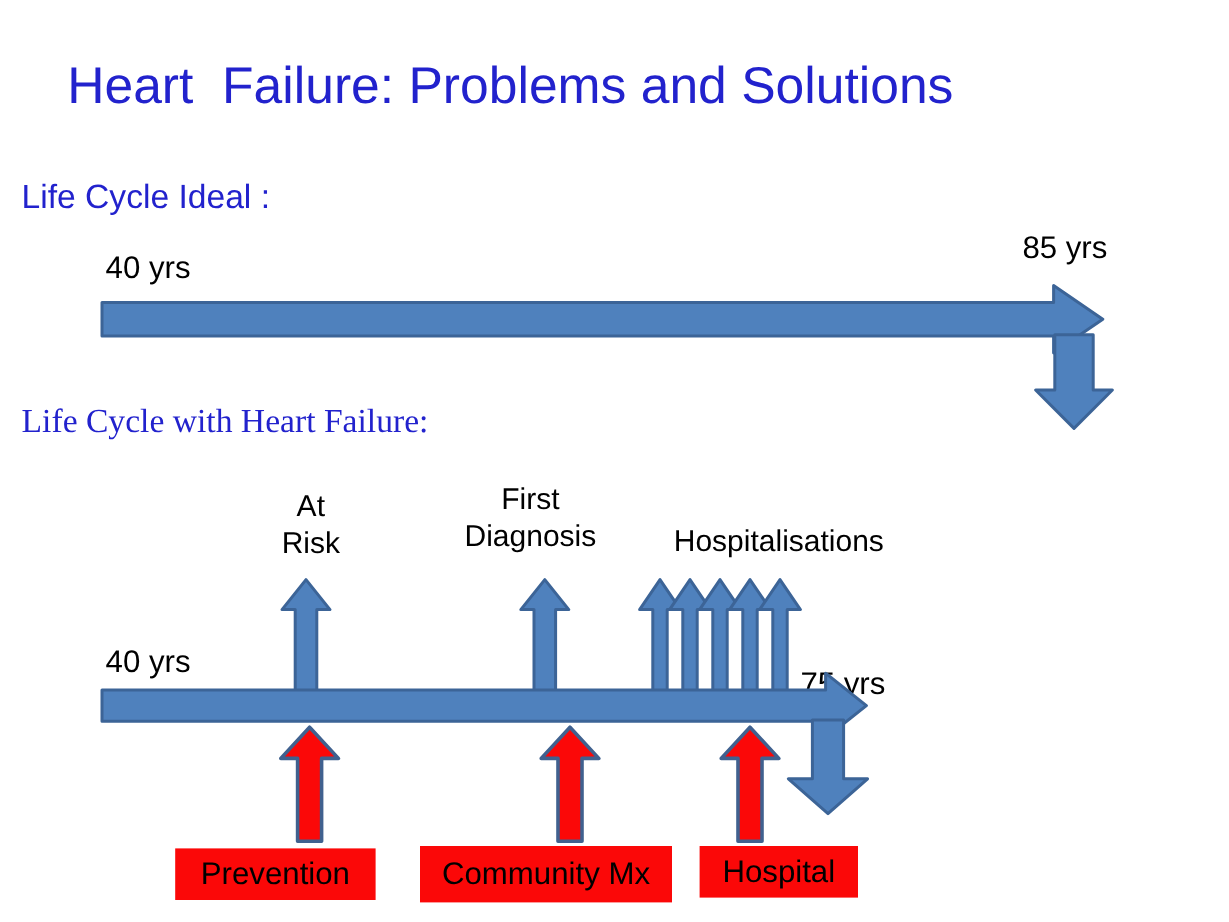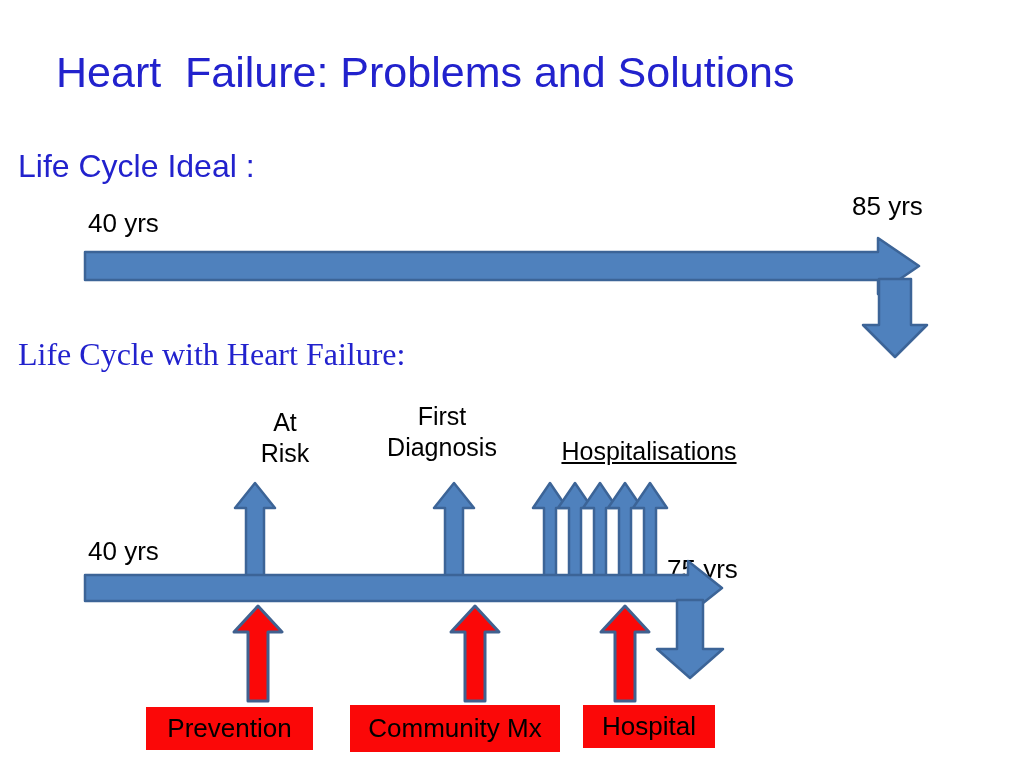--- a/index.html
+++ b/index.html
@@ -16,21 +16,21 @@
   .slide-title {
     position: absolute;
     left: 56px;
     top: 48px;
     font-size: 43px;
     white-space: pre;
     color: var(--title-blue, #2222cd);
   }
   .section-heading {
     position: absolute;
-    font-size: 32px;
+    font-size: 28px;
     color: var(--title-blue, #2222cd);
     white-space: pre;
   }
   #ideal-heading { left: 18px; top: 148px; }
   #hf-heading    { left: 18px; top: 336px; font-family: Liberation Serif, serif; }
 
   .year-label {
     position: absolute;
     font-size: 26px;
     color: #000;
@@ -43,23 +43,23 @@
 
   .event-label {
     position: absolute;
     font-size: 25px;
     color: #000;
     text-align: center;
     white-space: pre-line;
     line-height: 1.25;
     transform: translateX(-50%);
   }
-  #at-risk-label         { left: 259px; top: 407px; margin-left: 26px; }
+  #at-risk-label         { left: 259px; top: 407px; }
   #first-diagnosis-label { left: 442px; top: 401px; }
-  #hospitalisations-label{ left: 649px; top: 436px; white-space: nowrap; text-decoration: underline; }
+  #hospitalisations-label{ left: 649px; top: 436px; white-space: nowrap; }
 
   svg.diagram {
     position: absolute;
     left: 0; top: 0;
     width: 1024px; height: 768px;
   }
   .arrow-blue {
     fill: var(--arrow-fill, #4f81bd);
     stroke: var(--arrow-border, #3c6497);
     stroke-width: 2.5;

